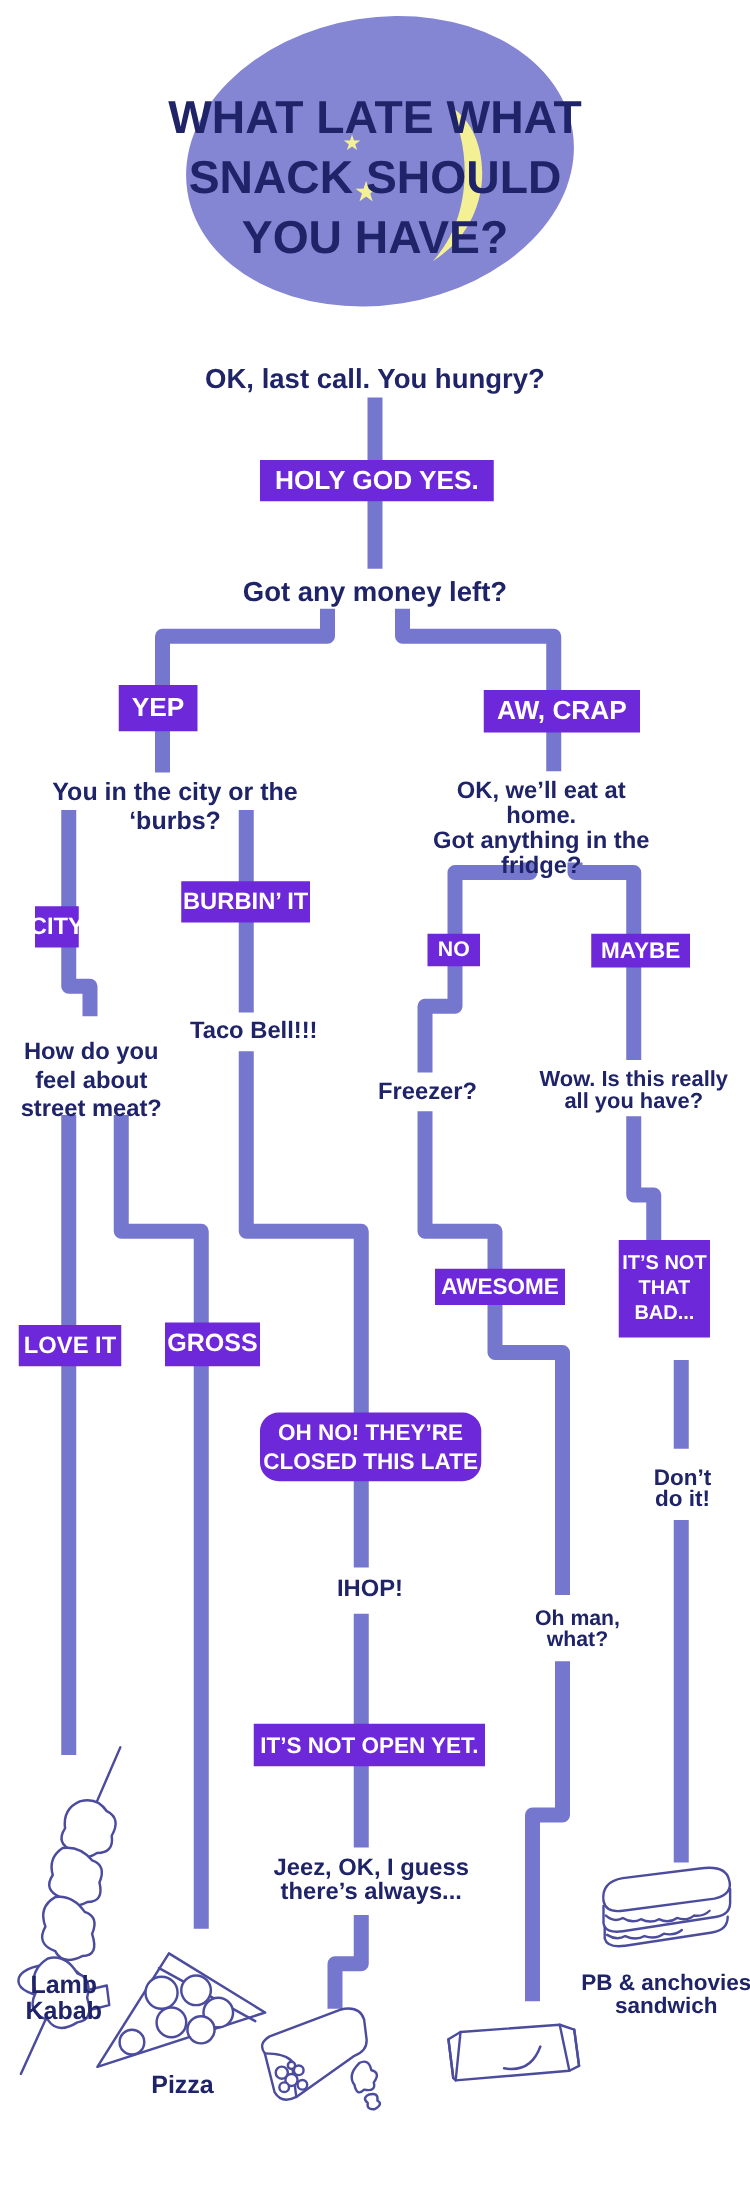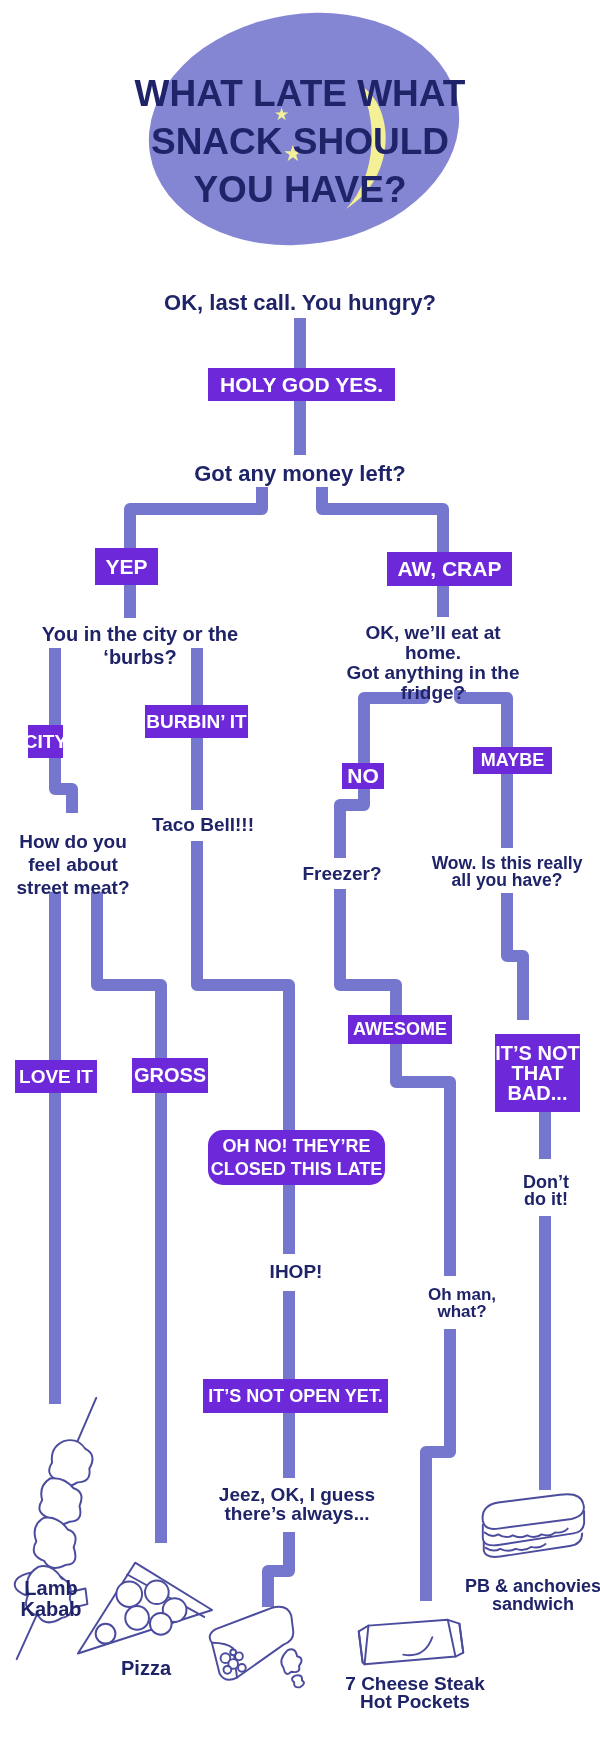--- a/index.html
+++ b/index.html
@@ -91,26 +91,26 @@
   <div class="q" style="left:496px;top:1174px;width:100px;font-size:18px;line-height:17px;">Don’t
 do it!</div>
   <div class="q" style="left:187px;top:1485px;width:220px;font-size:19px;line-height:19px;">Jeez, OK, I guess
 there’s always...</div>
 
   <div class="box" style="left:208px;top:368px;width:187px;height:33px;font-size:21px;">HOLY GOD YES.</div>
   <div class="box" style="left:95px;top:548px;width:63px;height:37px;font-size:21px;">YEP</div>
   <div class="box" style="left:387px;top:552px;width:125px;height:34px;font-size:21px;">AW, CRAP</div>
   <div class="box" style="left:28px;top:705px;width:35px;height:33px;font-size:19px;margin-top:20px;">CITY</div>
   <div class="box" style="left:145px;top:705px;width:103px;height:33px;font-size:19px;">BURBIN’ IT</div>
-  <div class="box" style="left:342px;top:747px;width:42px;height:26px;font-size:21px;margin-top:16px;">NO</div>
+  <div class="box" style="left:342px;top:747px;width:42px;height:26px;font-size:17px;">NO</div>
   <div class="box" style="left:473px;top:747px;width:79px;height:27px;font-size:18px;">MAYBE</div>
   <div class="box" style="left:15px;top:1060px;width:82px;height:33px;font-size:19px;">LOVE IT</div>
   <div class="box" style="left:132px;top:1058px;width:76px;height:35px;font-size:20px;">GROSS</div>
   <div class="box" style="left:348px;top:1015px;width:104px;height:29px;font-size:18px;">AWESOME</div>
-  <div class="box" style="left:495px;top:1034px;width:85px;height:78px;font-size:20px;line-height:20px;">IT’S NOT
+  <div class="box" style="left:495px;top:992px;width:73px;height:78px;font-size:16px;line-height:20px;">IT’S NOT
 THAT
 BAD...</div>
   <div class="box" style="left:208px;top:1130px;width:177px;height:55px;font-size:18px;line-height:23px;border-radius:15px;">OH NO! THEY’RE
 CLOSED THIS LATE</div>
   <div class="box" style="left:203px;top:1379px;width:185px;height:34px;font-size:18px;">IT’S NOT OPEN YET.</div>
 
   <svg class="ill" style="left:2px;top:1392px;" width="105" height="275" viewBox="0 0 105 280">
     <path class="open" d="M95,6 L76,50" stroke-width="3"></path>
     <path d="M62,50 Q48,56 50,72 Q42,84 56,90 Q64,100 76,92 Q90,92 88,78 Q96,64 84,58 Q76,46 62,50 Z"></path>
     <path d="M48,88 Q36,96 40,110 Q32,122 46,128 Q52,140 68,132 Q82,132 78,116 Q84,102 72,98 Q62,86 48,88 Z"></path>
@@ -159,18 +159,16 @@
     <path d="M14,32 Q12,16 30,13 L94,5 Q115,2 118,14 Q122,26 106,30 L30,40 Q16,42 14,32 Z"></path>
     <path class="open" d="M14,36 L14,50 Q15,59 30,57 L108,45 Q120,43 119,31 L119,22"></path>
     <path class="open" d="M16,44 q7,6 14,2 q8,5 15,1 q8,4 15,0 q8,4 15,-1 q8,3 14,-2 q8,1 13,-4"></path>
     <path class="open" d="M15,54 L15,63 Q17,71 32,69 L104,58 Q117,56 117,45"></path>
     <path class="open" d="M17,60 q8,5 15,1 q9,4 16,0 q9,3 16,-2 q9,2 15,-3"></path>
   </svg>
 
   <div class="q" style="left:1px;top:1578px;width:100px;font-size:20px;line-height:21px;">Lamb
 Kabab</div>
   <div class="q" style="left:96px;top:1657px;width:100px;font-size:20px;">Pizza</div>
-  <div class="q" style="left:330px;top:1675px;width:170px;font-size:19px;line-height:18px;">7 Cheese Steak
-Hot Pockets</div>
   <div class="q" style="left:448px;top:1577px;width:170px;font-size:18px;line-height:18px;">PB &amp; anchovies
 sandwich</div>
 
 </div>
 
 </body></html>

